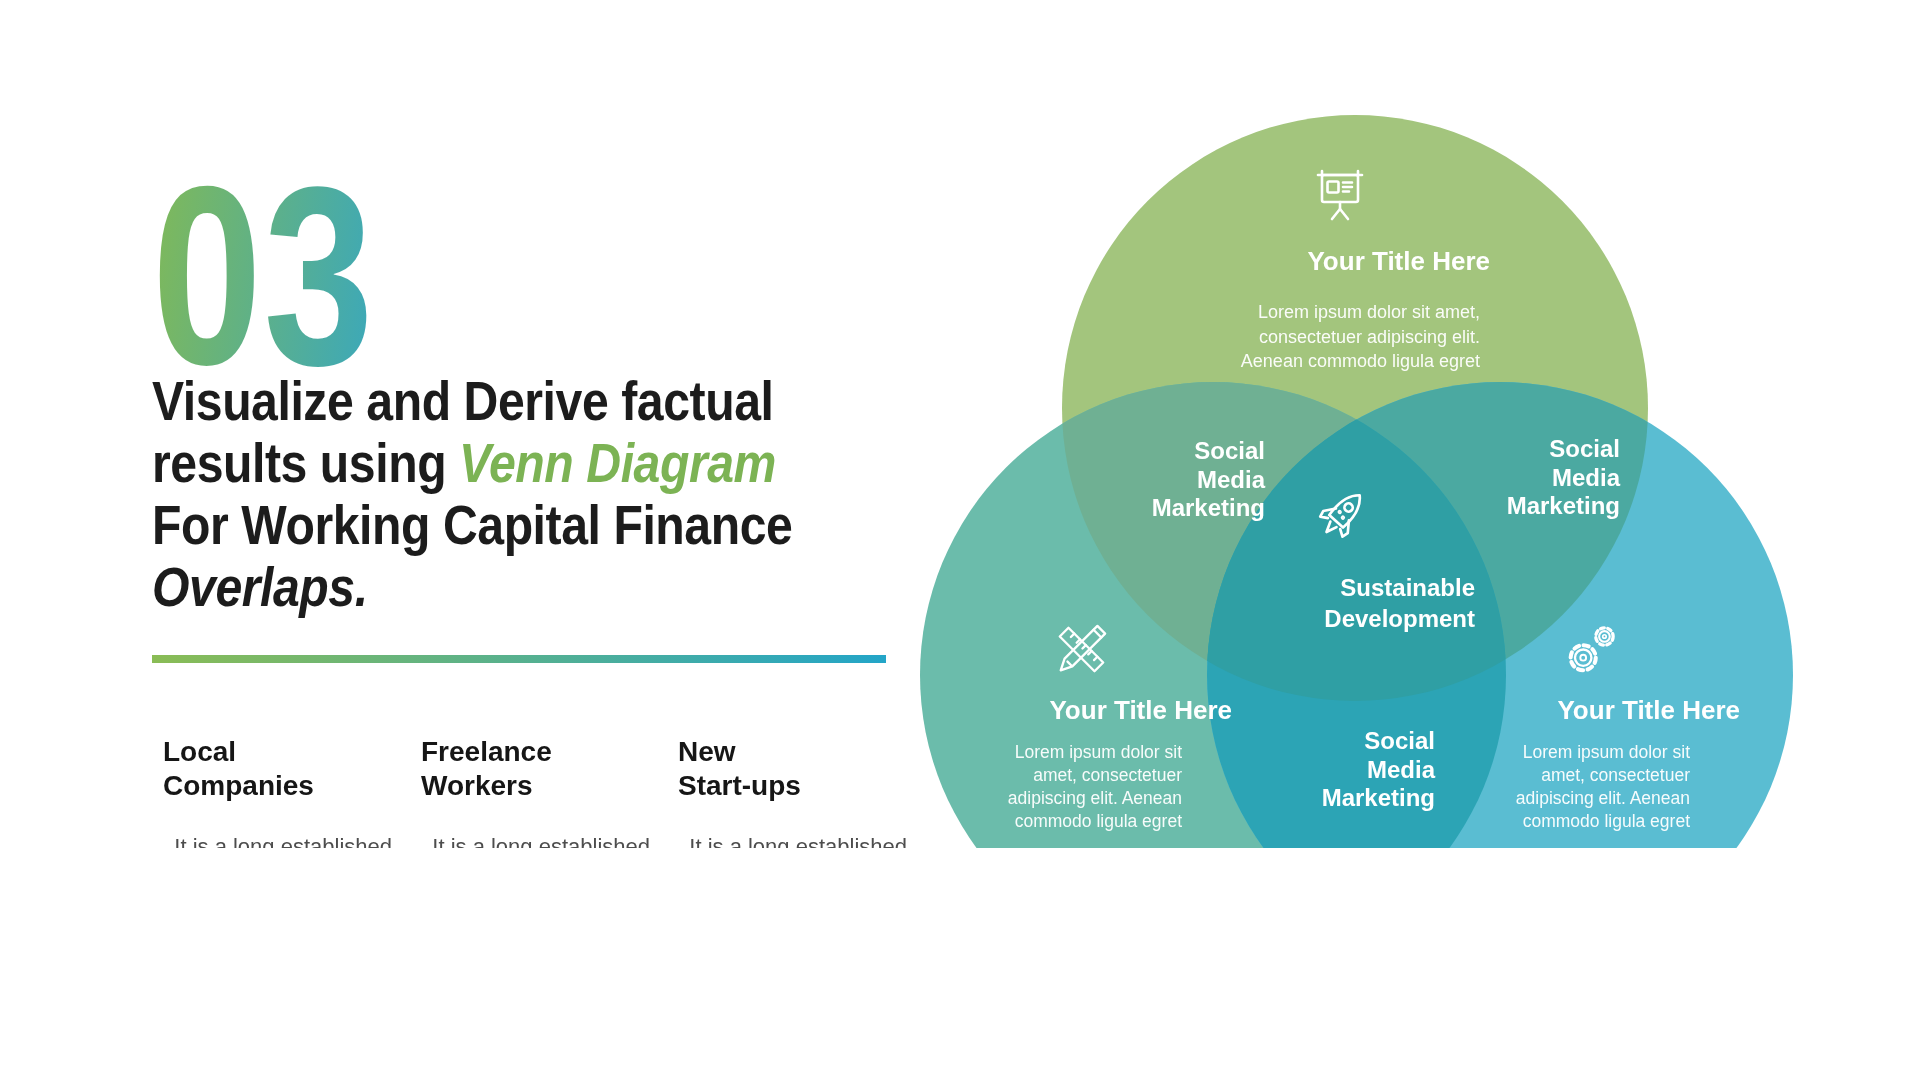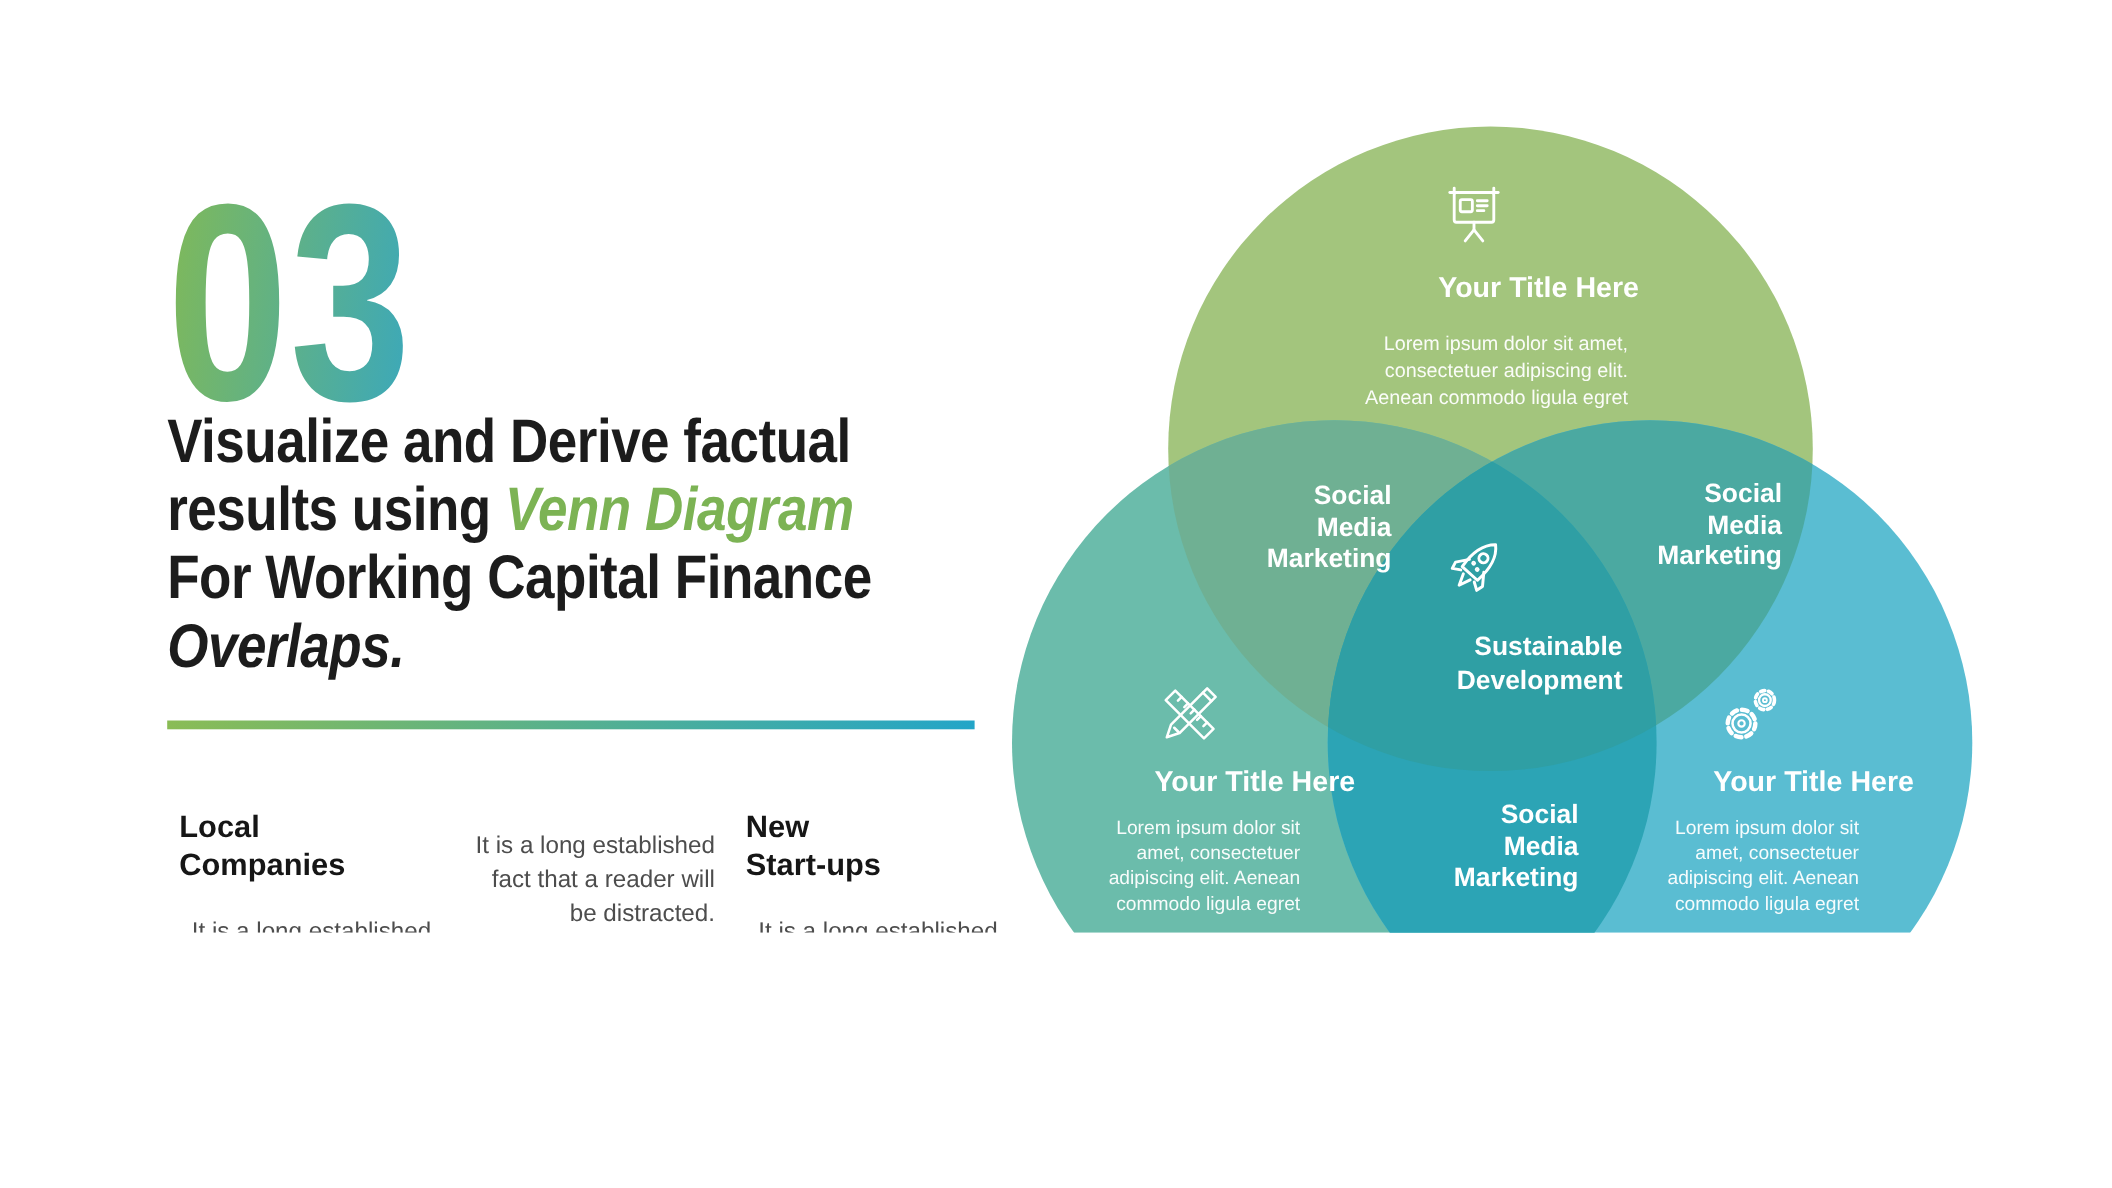--- a/index.html
+++ b/index.html
@@ -83,20 +83,22 @@
   <div class="rule"></div>
 
   <div class="col col-1">
     <h3 class="col-title preline">Local
 Companies</h3>
     <p class="col-body preline">It is a long established
 fact that a reader will
 be distracted.</p>
   </div>
   <div class="col col-2">
+    <h3 class="col-title preline">Freelance
+Workers</h3>
     <p class="col-body preline">It is a long established
 fact that a reader will
 be distracted.</p>
   </div>
   <div class="col col-3">
     <h3 class="col-title preline">New
 Start-ups</h3>
     <p class="col-body preline">It is a long established
 fact that a reader will
 be distracted.</p>

